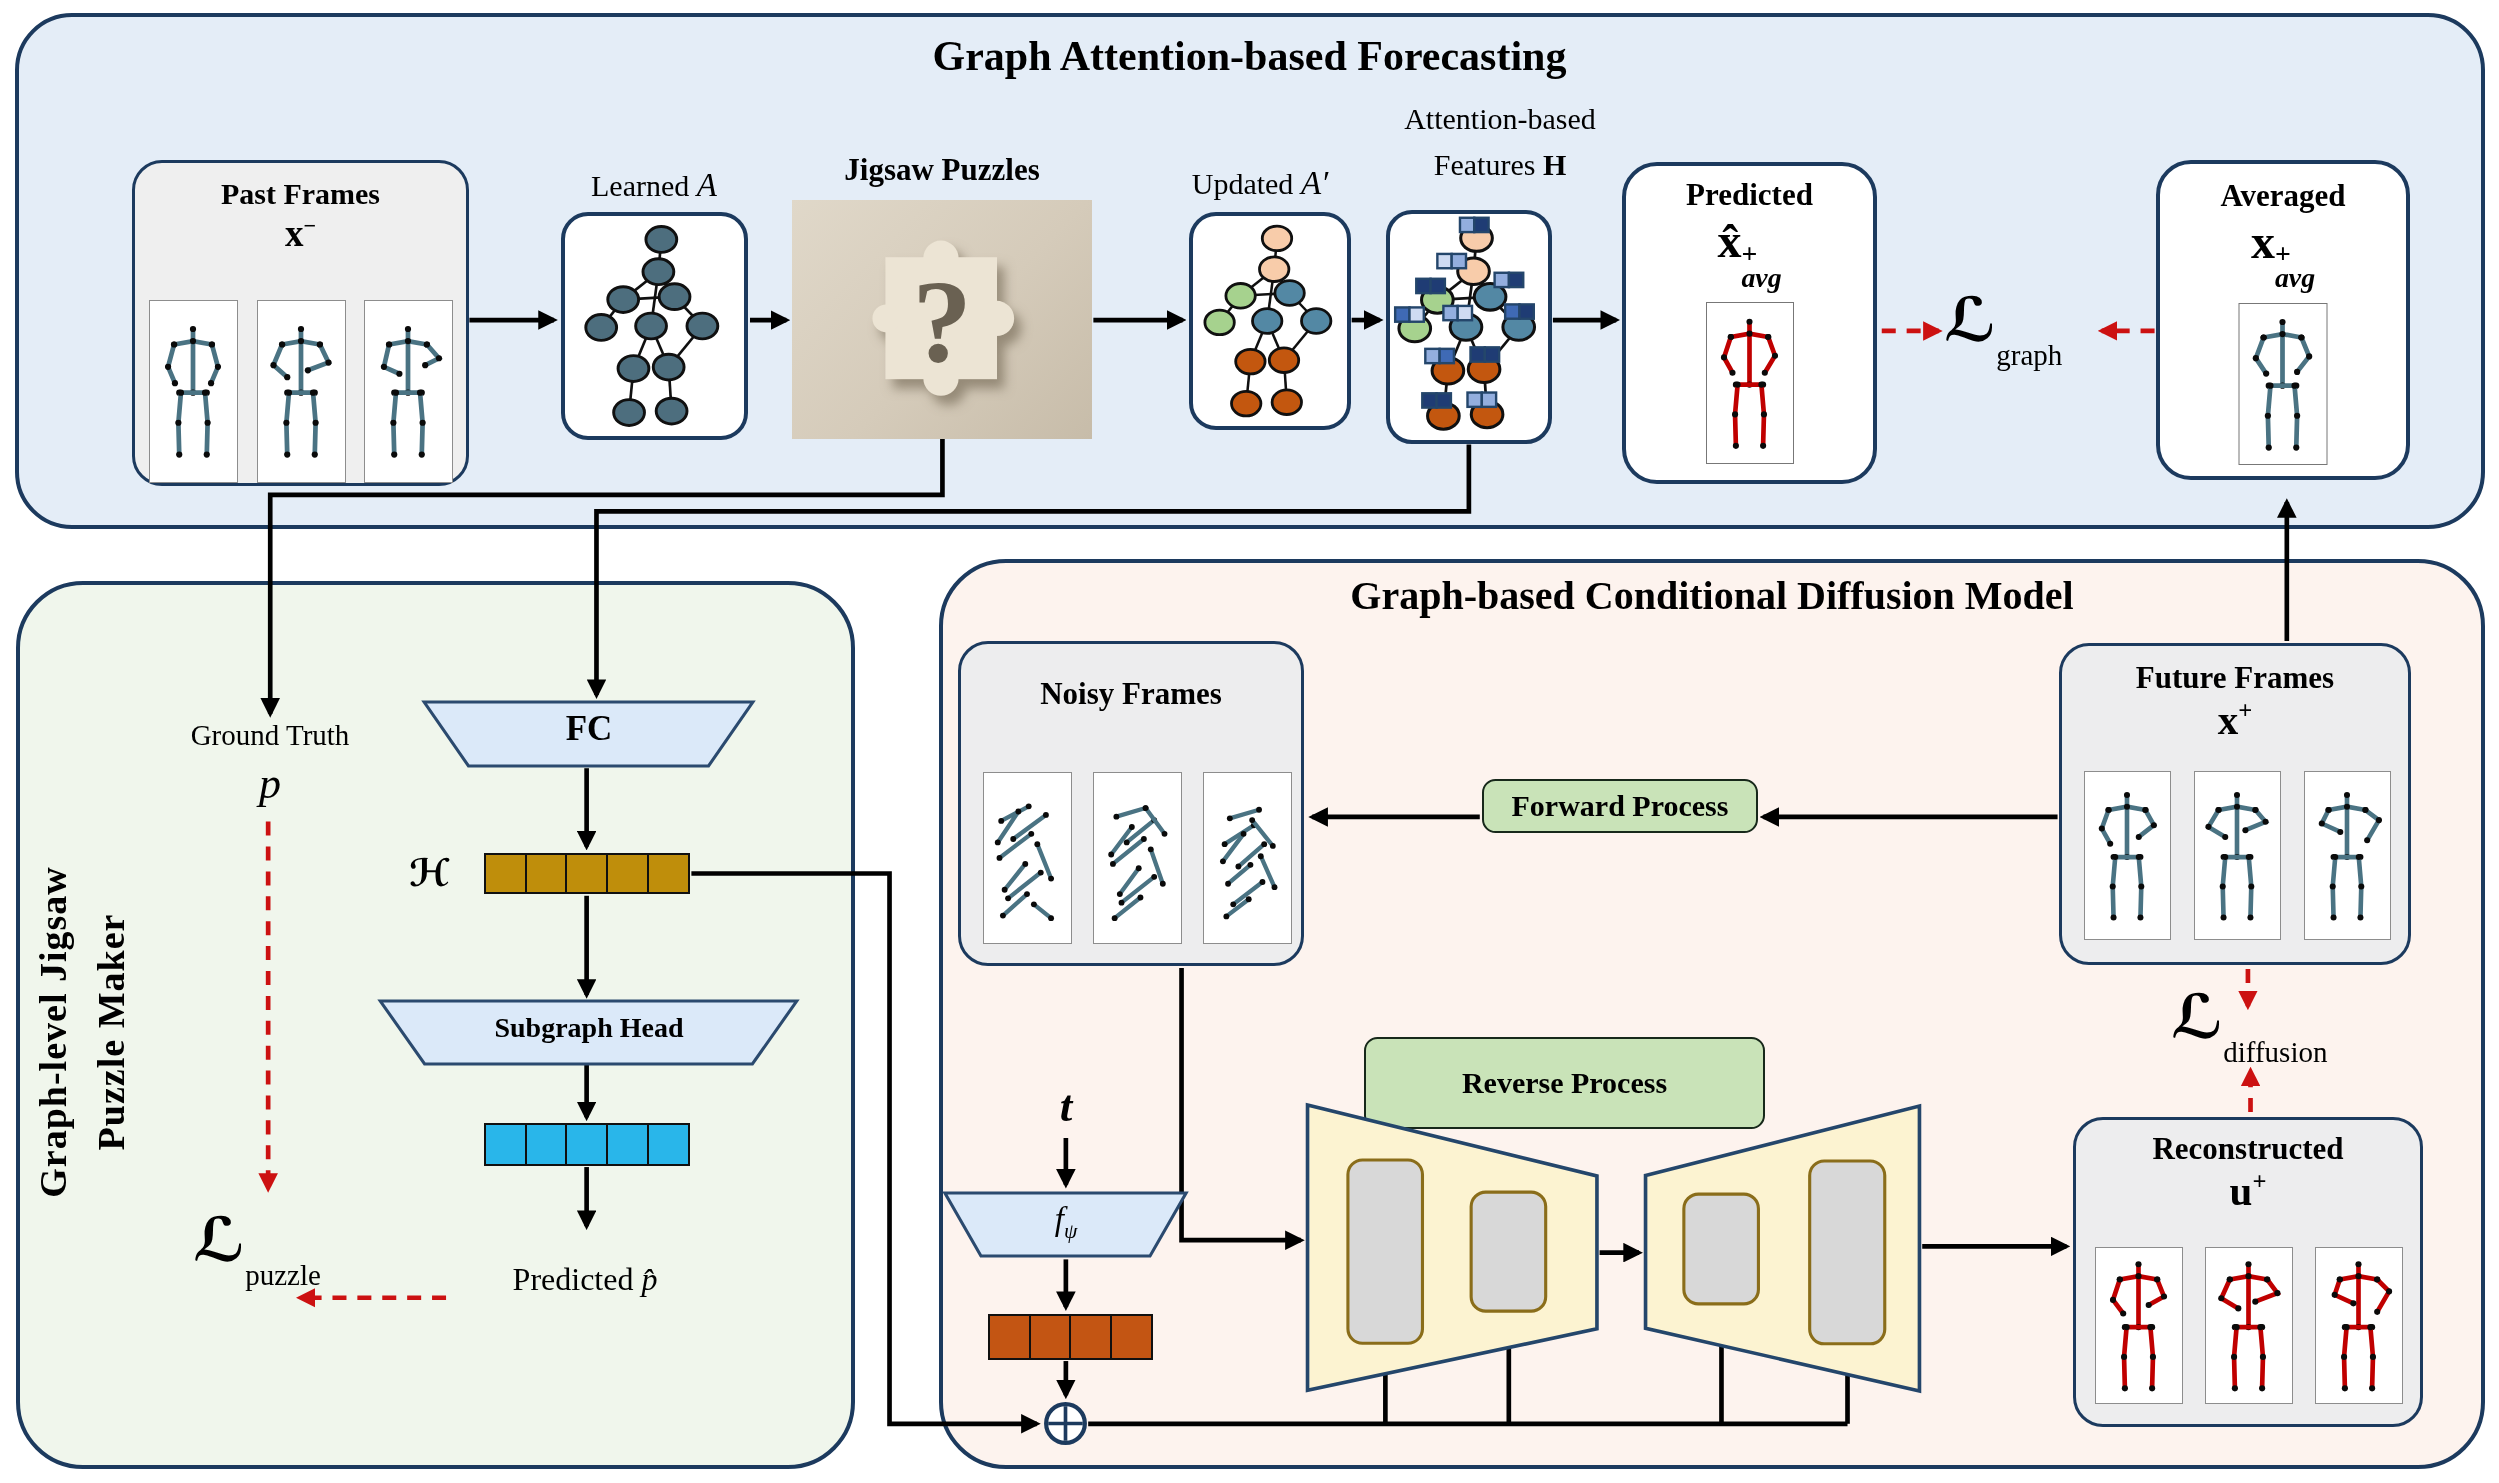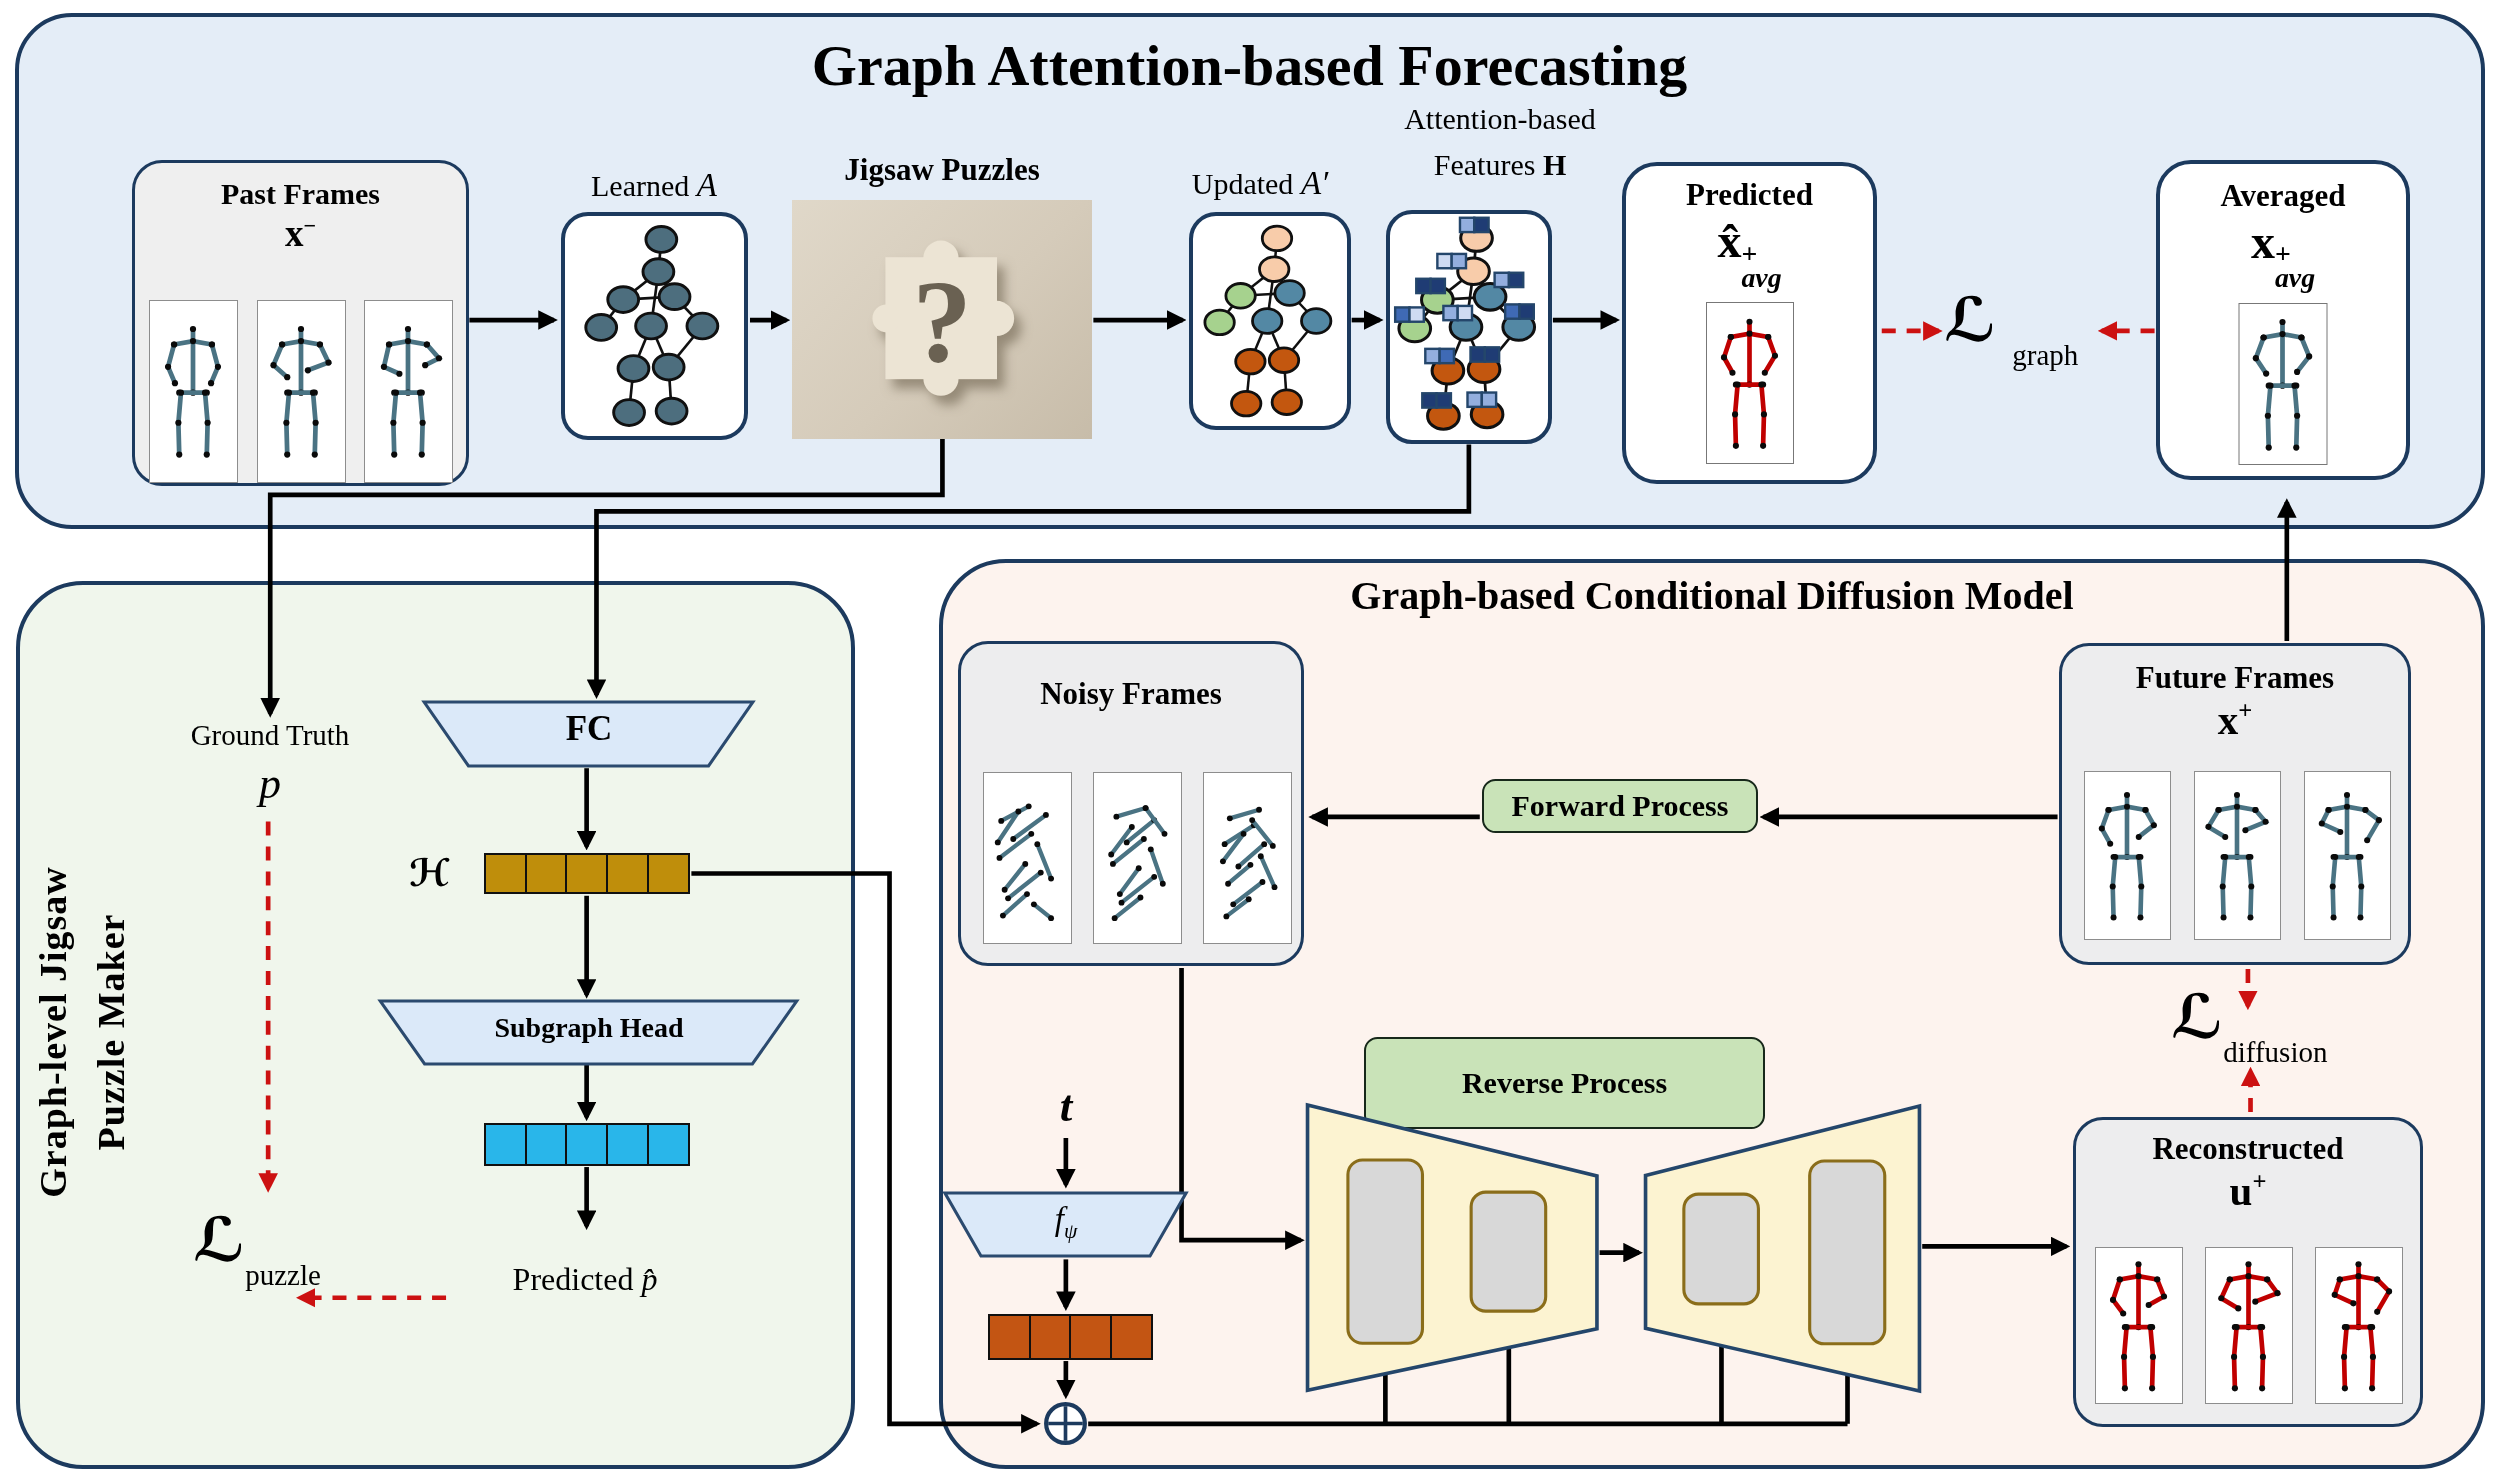--- a/index.html
+++ b/index.html
@@ -9,21 +9,21 @@
   .panel { position:absolute; border:4.7px solid #1c3a5e; z-index:1; }
   #overlay { position:absolute; left:0; top:0; z-index:2; }
   .z3 { z-index:3; }
   .box { position:absolute; border:4.1px solid #1c3a5e; z-index:3; }
   .graybox { background:#ededee; border-radius:30px; }
   .whitebox { background:#ffffff; border-radius:29px; }
   .label { position:absolute; z-index:3; white-space:nowrap; color:#000; }
   .center { transform:translateX(-50%); text-align:center; }
   .bold { font-weight:bold; }
   .ital { font-style:italic; }
-  .title-xl { font-size:58px; font-weight:bold; }
+  .title-xl { font-size:42px; font-weight:bold; }
   .title-lg { font-size:40px; font-weight:bold; }
   .boxtitle { font-size:31px; font-weight:bold; text-align:center; }
   .lab58 { font-size:30px; }
   .script { font-family:"DejaVu Sans","DejaVu Serif",serif; font-style:italic; font-weight:bold; }
   .loss { font-size:61px; }
   .loss-sub { font-size:29px; font-family:"Liberation Serif",serif; font-style:normal; font-weight:normal; }
   .framerow { position:absolute; display:flex; gap:18.7px; z-index:3; }
   .frame { background:#fff; border:1.6px solid #8d8d8d; }
   .cellrow { position:absolute; display:flex; z-index:3; }
   .cellrow .cell { flex:1; border:2.6px solid #101010; margin-left:-2.6px; }
@@ -358,21 +358,21 @@
         <circle cx="30" cy="76" r="3.6" fill="#0a0a0a"></circle>
         <polyline points="72,34 80,56 68,76" fill="none" stroke="#c00000" stroke-width="5.5" stroke-linecap="round"></polyline>
         <circle cx="72" cy="34" r="3.6" fill="#0a0a0a"></circle>
         <circle cx="80" cy="56" r="3.6" fill="#0a0a0a"></circle>
         <circle cx="68" cy="76" r="3.6" fill="#0a0a0a"></circle>
       </svg>
   </div>
 </div>
 
 <div class="label" style="left:1944px; top:284px;">
-  <span class="script loss">ℒ</span><span class="loss-sub" style="vertical-align:-24px;margin-left:16px;">graph</span>
+  <span class="script loss">ℒ</span><span class="loss-sub" style="vertical-align:-24px;">graph</span>
 </div>
 
 <div class="box whitebox" style="left:2156px; top:160px; width:254px; height:320px; border-radius:35px;">
   <div class="boxtitle" style="margin-top:13.5px;">Averaged</div>
   <div style="text-align:center; font-size:48px; font-weight:bold; margin-top:0px;">
     <span>x</span><span class="mstack">
         <span class="up">+</span>
         <span class="dn">avg</span>
       </span>
   </div>

